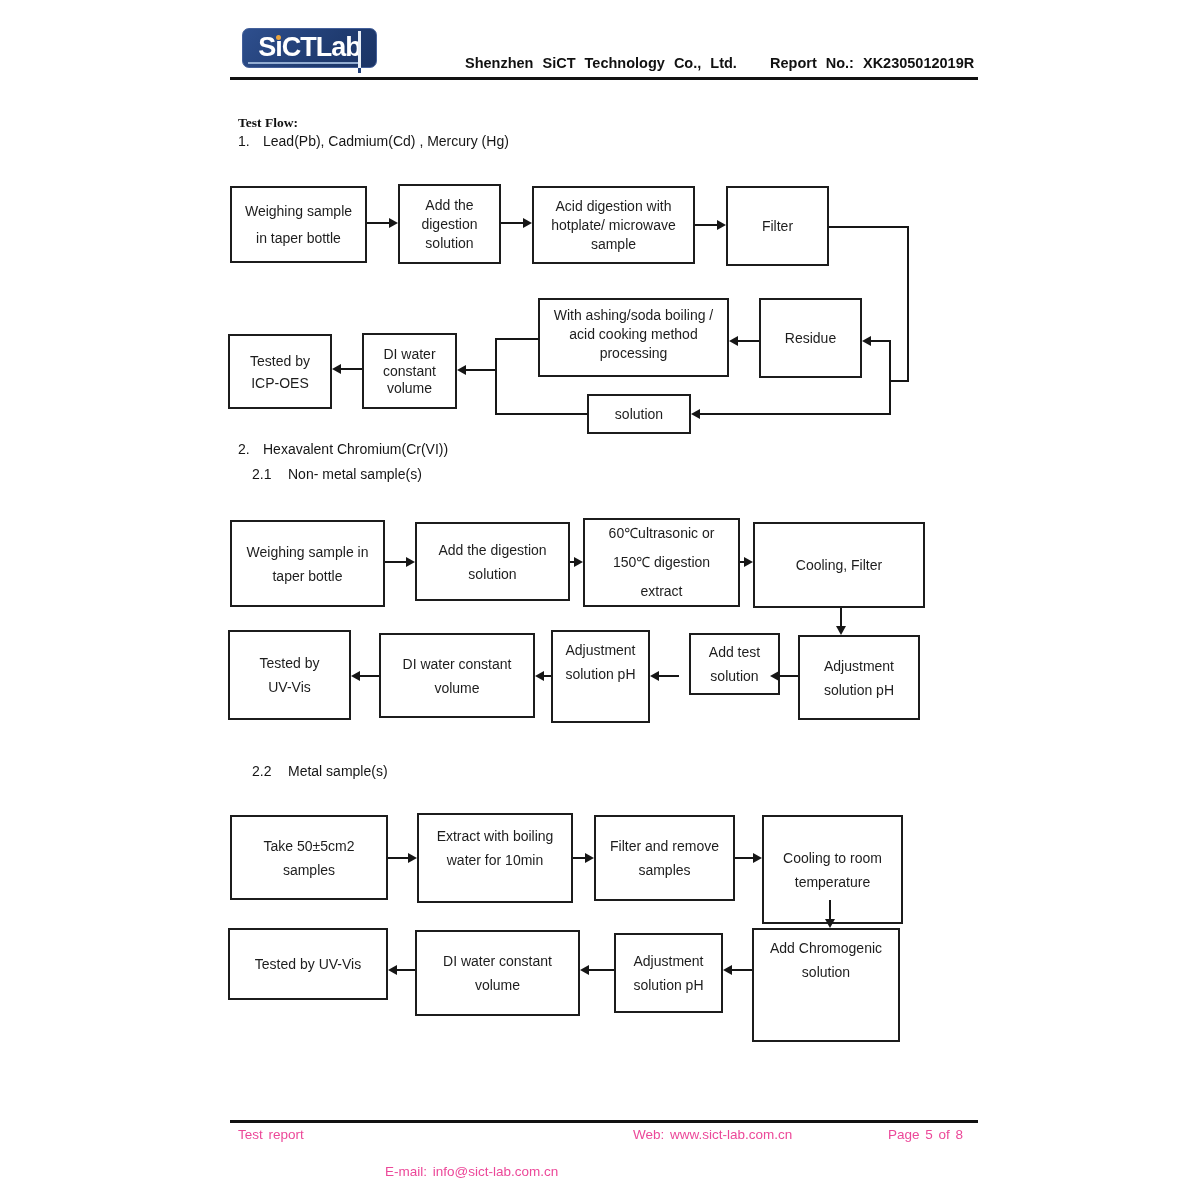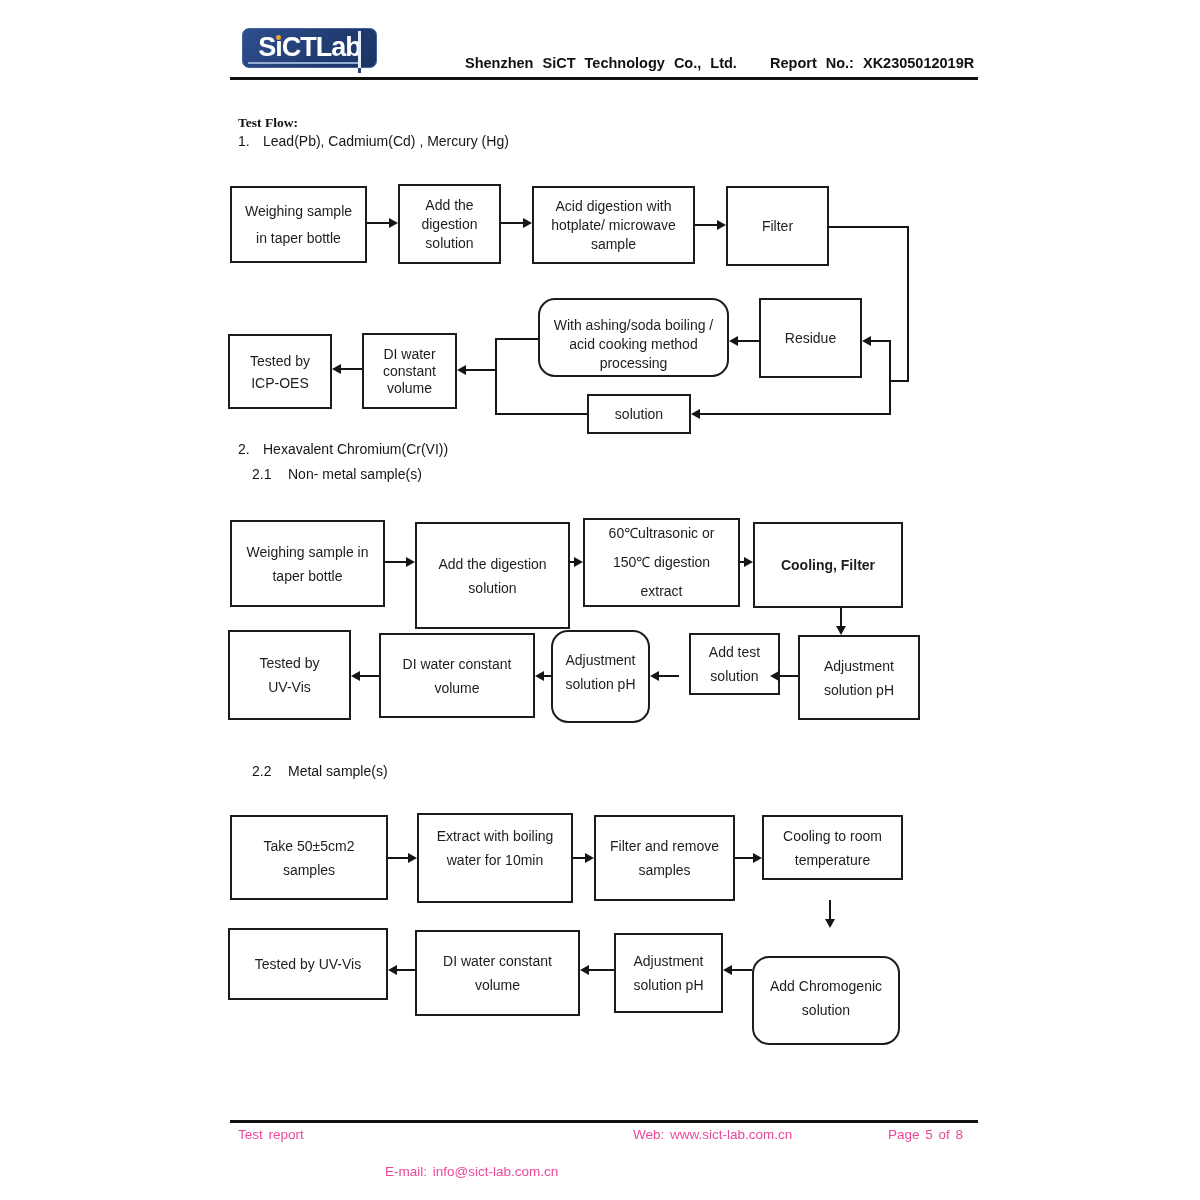--- a/index.html
+++ b/index.html
@@ -21,21 +21,21 @@
   .rule{position:absolute;background:#111;}
   
   .h-bold{position:absolute;font-size:13.5px;font-weight:bold;color:#111;}
   .h-item{position:absolute;font-size:14px;color:#161616;}
   
   .fbox{position:absolute;box-sizing:border-box;border:2px solid #1c1c1c;background:#fff;
         display:flex;align-items:center;justify-content:center;text-align:center;
         white-space:pre-line;font-size:14px;color:#1d1d1d;}
   .lh17{line-height:17px}.lh19{line-height:19px}.lh22{line-height:22px}
   .lh24{line-height:24px}.lh27{line-height:27px}.lh29{line-height:29px}
-  .pt{align-items:flex-start;padding-top:16px;border-radius:17px;}
+  .pt{align-items:flex-start;padding-top:6px;}
   .pt2{align-items:flex-start;padding-top:9px;}
   
   .cline{position:absolute;background:#161616;}
   .tri{position:absolute;width:0;height:0;}
   .tri-l{border-top:5px solid transparent;border-bottom:5px solid transparent;border-right:9px solid #161616;}
   .tri-r{border-top:5px solid transparent;border-bottom:5px solid transparent;border-left:9px solid #161616;}
   .tri-d{border-left:5px solid transparent;border-right:5px solid transparent;border-top:9px solid #161616;}
   
   .ftr{position:absolute;top:1127px;font-size:13.5px;word-spacing:2px;color:#ec4899;}
 </style>
@@ -79,46 +79,46 @@
   <div class="fbox" style="left:759px;top:298px;width:103px;height:80px;">Residue</div>
   <div class="fbox lh17" style="left:362px;top:333px;width:95px;height:76px;">DI water
 constant
 volume</div>
   <div class="fbox lh22" style="left:228px;top:334px;width:104px;height:75px;">Tested by
 ICP-OES</div>
   <div class="fbox" style="left:587px;top:394px;width:104px;height:40px;">solution</div>
 
   <div class="fbox lh24" style="left:230px;top:520px;width:155px;height:87px;">Weighing sample in
 taper bottle</div>
-  <div class="fbox lh24" style="left:415px;top:522px;width:155px;height:107px;">Add the digestion
+  <div class="fbox lh24" style="left:415px;top:522px;width:155px;height:79px;">Add the digestion
 solution</div>
   <div class="fbox lh29" style="left:583px;top:518px;width:157px;height:89px;">60℃ultrasonic or
 150℃ digestion
 extract</div>
-  <div class="fbox" style="left:753px;top:522px;width:150px;height:86px;font-weight:bold;">Cooling, Filter</div>
+  <div class="fbox" style="left:753px;top:522px;width:172px;height:86px;">Cooling, Filter</div>
   <div class="fbox lh24" style="left:798px;top:635px;width:122px;height:85px;">Adjustment
 solution pH</div>
   <div class="fbox lh24" style="left:679px;top:633px;width:91px;height:62px;margin-left:10px;">Add test
 solution</div>
   <div class="fbox lh24 pt" style="left:551px;top:630px;width:99px;height:93px;">Adjustment
 solution pH</div>
   <div class="fbox lh24" style="left:379px;top:633px;width:156px;height:85px;">DI water constant
 volume</div>
   <div class="fbox lh24" style="left:228px;top:630px;width:123px;height:90px;">Tested by
 UV-Vis</div>
 
   <div class="fbox lh24" style="left:230px;top:815px;width:158px;height:85px;">Take 50±5cm2
 samples</div>
   <div class="fbox lh24 pt2" style="left:417px;top:813px;width:156px;height:90px;">Extract with boiling
 water for 10min</div>
   <div class="fbox lh24" style="left:594px;top:815px;width:141px;height:86px;">Filter and remove
 samples</div>
-  <div class="fbox lh24" style="left:762px;top:815px;width:141px;height:65px;">Cooling to room
+  <div class="fbox lh24" style="left:762px;top:815px;width:141px;height:109px;">Cooling to room
 temperature</div>
-  <div class="fbox lh24 pt" style="left:752px;top:956px;width:148px;height:89px;text-align:center;">Add Chromogenic
+  <div class="fbox lh24 pt" style="left:752px;top:928px;width:148px;height:114px;text-align:center;">Add Chromogenic
 solution</div>
   <div class="fbox lh24" style="left:614px;top:933px;width:109px;height:80px;">Adjustment
 solution pH</div>
   <div class="fbox lh24" style="left:415px;top:930px;width:165px;height:86px;">DI water constant
 volume</div>
   <div class="fbox" style="left:228px;top:928px;width:160px;height:72px;">Tested by UV-Vis</div>
 
   <div id="flow-layer">
       <div class="cline" style="left:367px;top:222px;width:23px;height:2px;"></div>
       <div class="tri tri-r" style="left:389px;top:218px;"></div>

